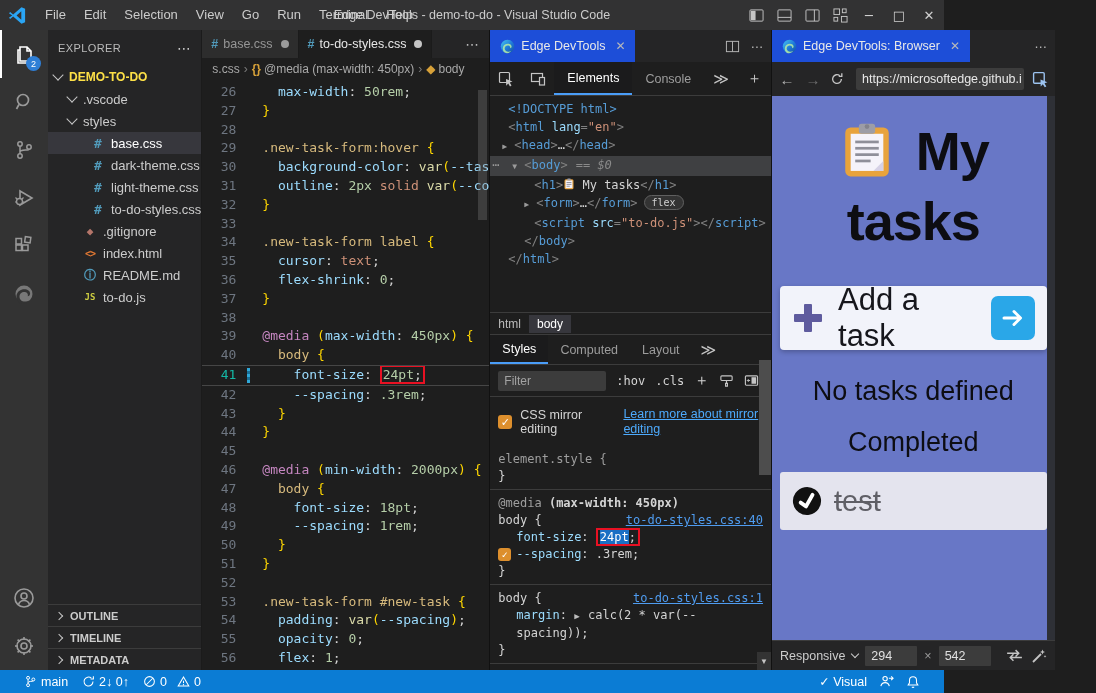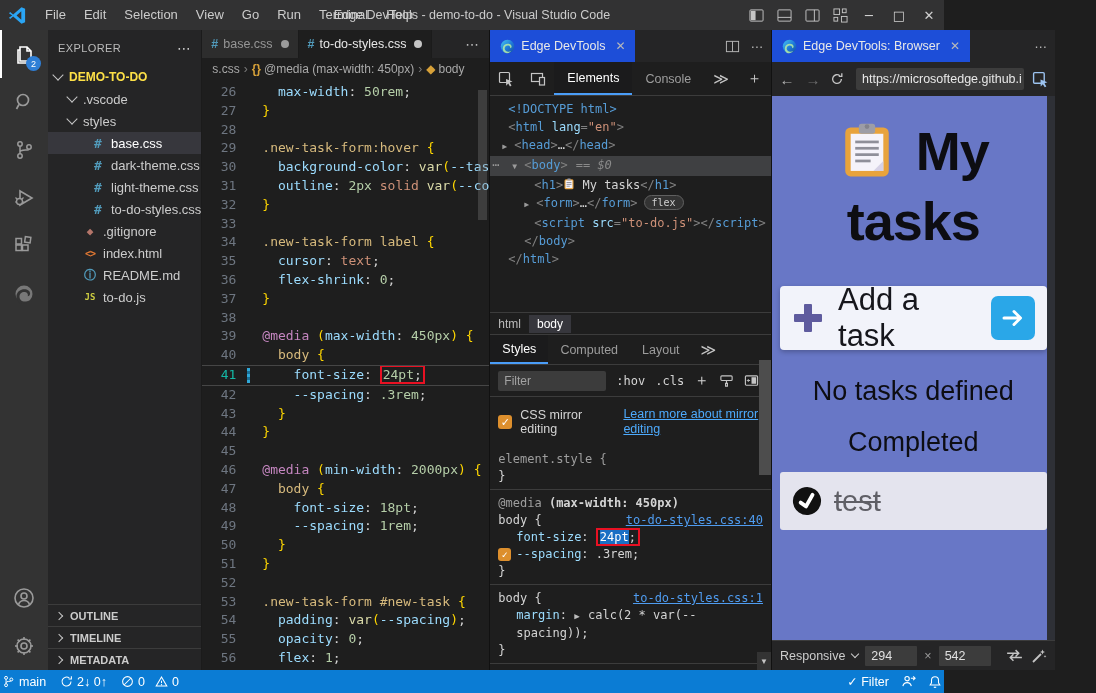--- a/index.html
+++ b/index.html
@@ -152,21 +152,21 @@
   .dim-input { width:52px; height:20px; background:#3c3c3c; color:#e0e0e0; display:flex; align-items:center; padding-left:6px; border-radius:1px; }
   .times { color:#9a9a9a; }
   .nav-bar { height:34px; flex:0 0 34px; background:#252526; display:flex; align-items:center; padding:0 6px; gap:8px; }
   .nav-ic { color:#b5b5b5; font-size:15px; width:18px; text-align:center; }
   .nav-ic.dim { color:#6f6f6f; }
   .urlbox { flex:1; height:22px; background:#3c3c3c; border-radius:2px; color:#e8e8e8; font-size:12.5px;
     display:flex; align-items:center; padding-left:6px; white-space:nowrap; overflow:hidden; }
 
   
   .statusbar { height:23px; flex:0 0 23px; background:var(--statusbar,#0a7cd4); color:#ffffff; display:flex;
-    align-items:center; font-size:12.5px; padding:0 2px; }
+    align-items:center; font-size:12.5px; padding:0 24px; }
   .sb-item { display:flex; align-items:center; gap:4px; margin-right:14px; }
   .sb-right { margin-left:auto; display:flex; align-items:center; gap:12px; }
   svg { display:block; }
 </style>
 </head>
 <body>
 
 <svg width="0" height="0" style="position:absolute">
   <defs>
     <linearGradient id="edgeGrad" x1="0" y1="0" x2="1" y2="1">
@@ -661,21 +661,21 @@
         </svg>
       <span>0</span>
       <svg viewBox="0 0 16 16" width="13" style="margin-left:6px">
           <path d="M8 2.5 14.5 13.5H1.5z" fill="none" stroke="#fff" stroke-width="1.3"></path>
           <line x1="8" y1="7" x2="8" y2="10" stroke="#fff" stroke-width="1.3"></line>
           <circle cx="8" cy="12" r=".8" fill="#fff"></circle>
         </svg>
       <span>0</span>
     </span>
     <span class="sb-right">
-      <span class="sb-item" style="margin:0">✓ Filter</span>
+      <span class="sb-item" style="margin:0">✓ Visual</span>
       <span>
           <svg viewBox="0 0 16 16" width="15">
             <circle cx="6.5" cy="5" r="2.3" fill="none" stroke="#fff" stroke-width="1.2"></circle>
             <path d="M2 13c.6-2.6 2.3-3.8 4.5-3.8S10.4 10.4 11 13" fill="none" stroke="#fff" stroke-width="1.2"></path>
             <path d="M10.5 4.5h4.5M13 2.5l2 2-2 2" fill="none" stroke="#fff" stroke-width="1.2"></path>
           </svg>
         </span>
       <span>
           <svg viewBox="0 0 16 16" width="14">
             <path d="M8 2a4 4 0 0 1 4 4v3l1.5 2.5h-11L4 9V6a4 4 0 0 1 4-4z" fill="none" stroke="#fff" stroke-width="1.2"></path>

